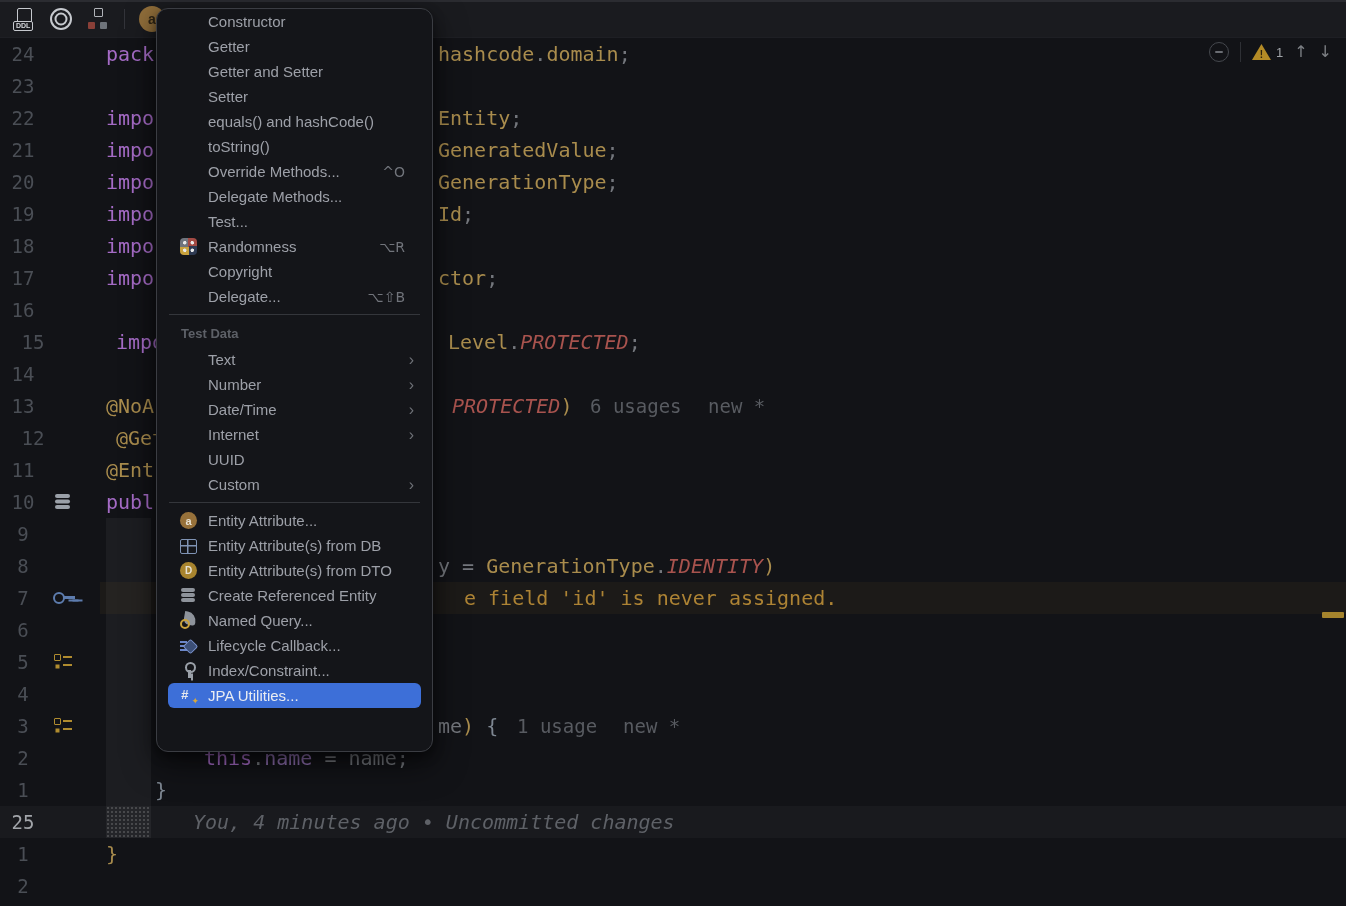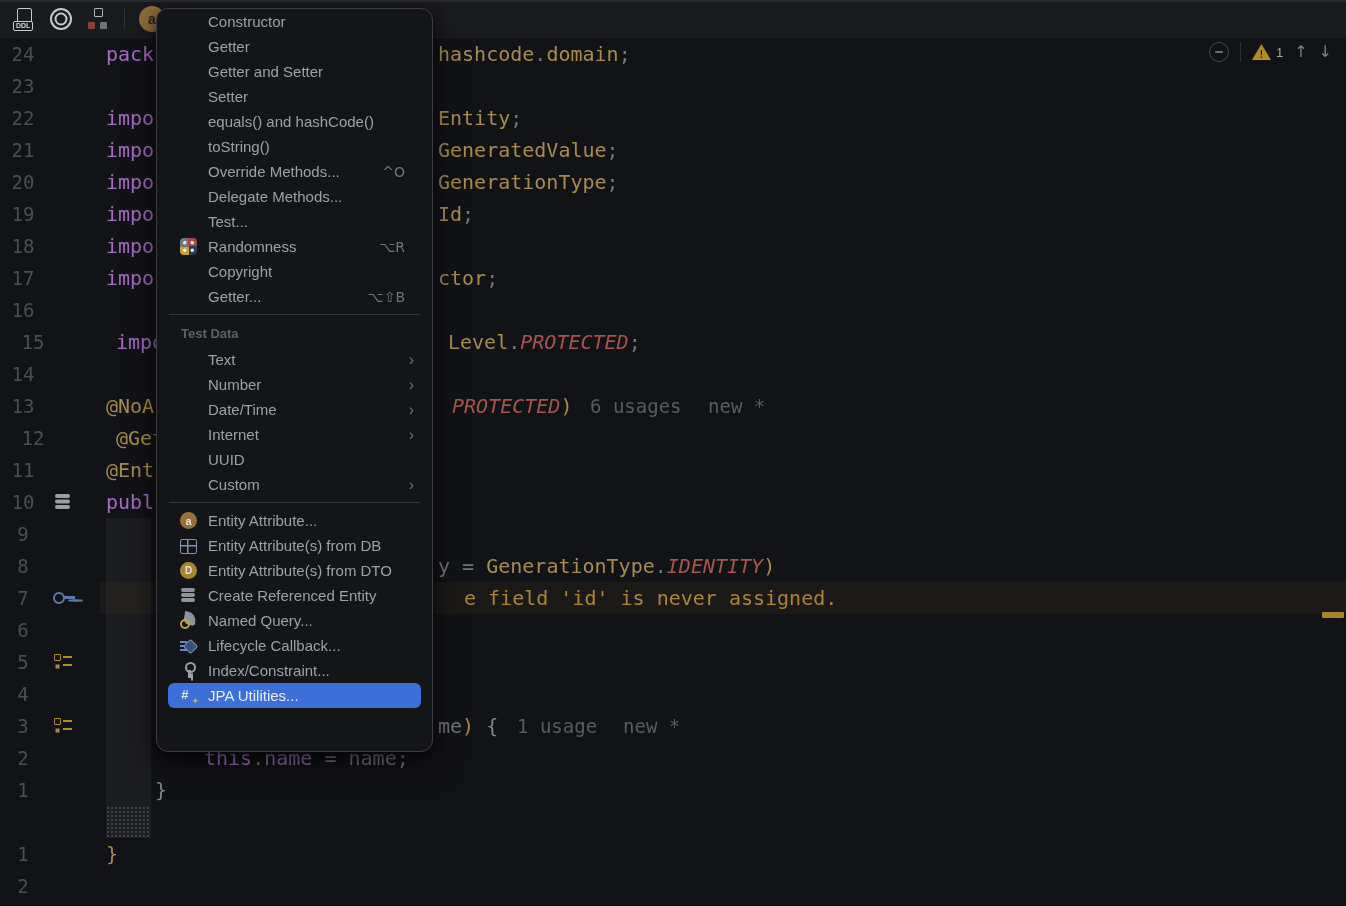--- a/index.html
+++ b/index.html
@@ -258,20 +258,24 @@
         <span class="frag" style="left: 623px;"><span class="c-inlay">new *</span></span>
       </div>
       <div class="code-row" style="top: 742px;">
         <span class="line-num">2</span>
         <span class="frag" style="left: 204px;"><span class="c-kw">this</span><span class="c-pun">.</span><span class="c-field">name</span><span class="c-pun"> = </span><span class="c-pun">name</span><span class="c-pun">;</span></span>
       </div>
       <div class="code-row" style="top: 774px;">
         <span class="line-num">1</span>
         <span class="frag" style="left: 155px;"><span class="c-brace">}</span></span>
       </div>
+      <div class="code-row caret-row" style="top: 806px;">
+        <span class="line-num">25</span>
+        <span class="frag" style="left: 193px;"><span class="c-blame">You, 4 minutes ago • Uncommitted changes</span></span>
+      </div>
       <div class="code-row" style="top: 838px;">
         <span class="line-num">1</span>
         <span class="frag" style="left: 106px;"><span class="c-id">}</span></span>
       </div>
       <div class="code-row" style="top: 870px;">
         <span class="line-num">2</span>
       </div>
     </div>
   <div class="sel-band"></div>
   <div class="sel-band-caret"></div>
@@ -335,21 +339,21 @@
           </span>
           <span class="menu-label">Randomness</span>
           <span class="shortcut">⌥R</span>
         </div>
         <div class="menu-item">
           <span class="icon-slot"></span>
           <span class="menu-label">Copyright</span>
         </div>
         <div class="menu-item">
           <span class="icon-slot"></span>
-          <span class="menu-label">Getter...</span>
+          <span class="menu-label">Delegate...</span>
           <span class="shortcut">⌥⇧B</span>
         </div>
         <div class="menu-sep"></div>
         <div class="menu-section">Test Data</div>
         <div class="menu-item">
           <span class="icon-slot"></span>
           <span class="menu-label">Text</span>
           <span class="submenu-arrow">›</span>
         </div>
         <div class="menu-item">

